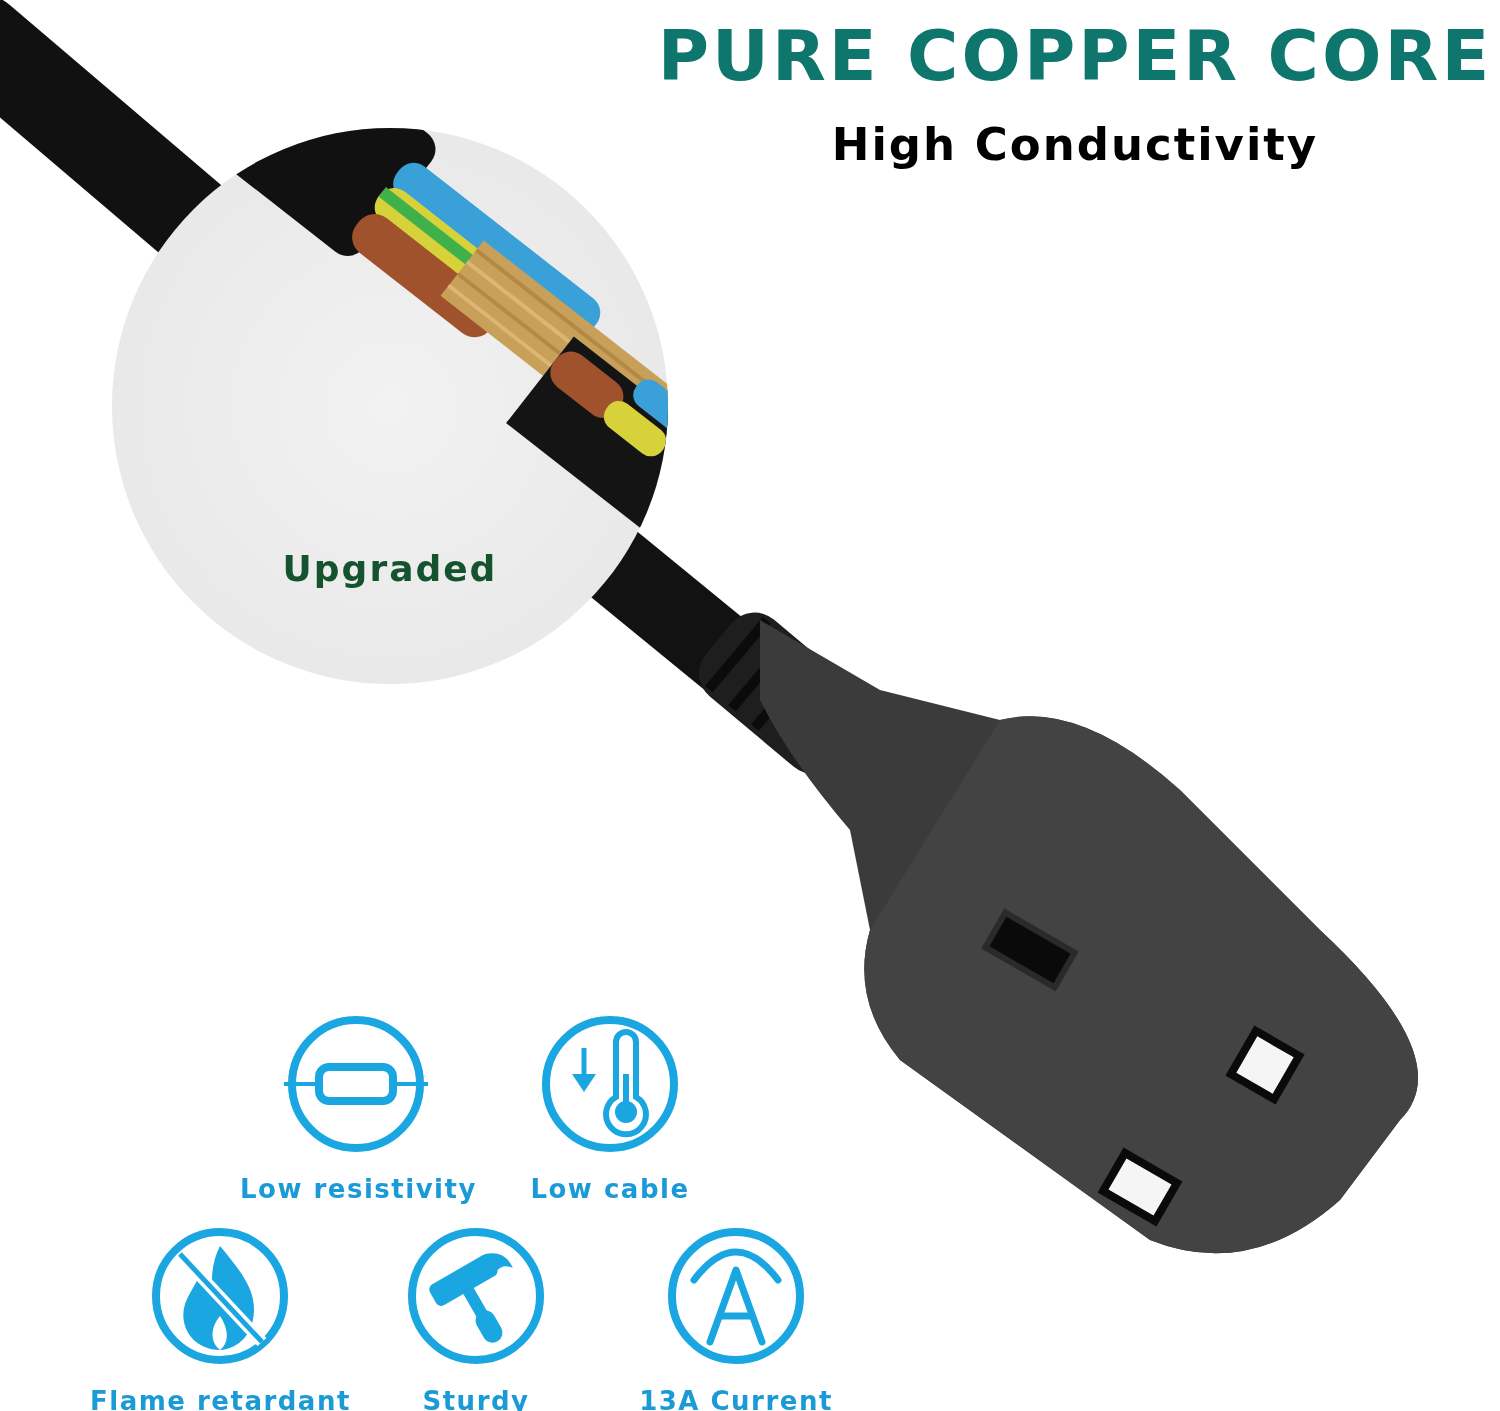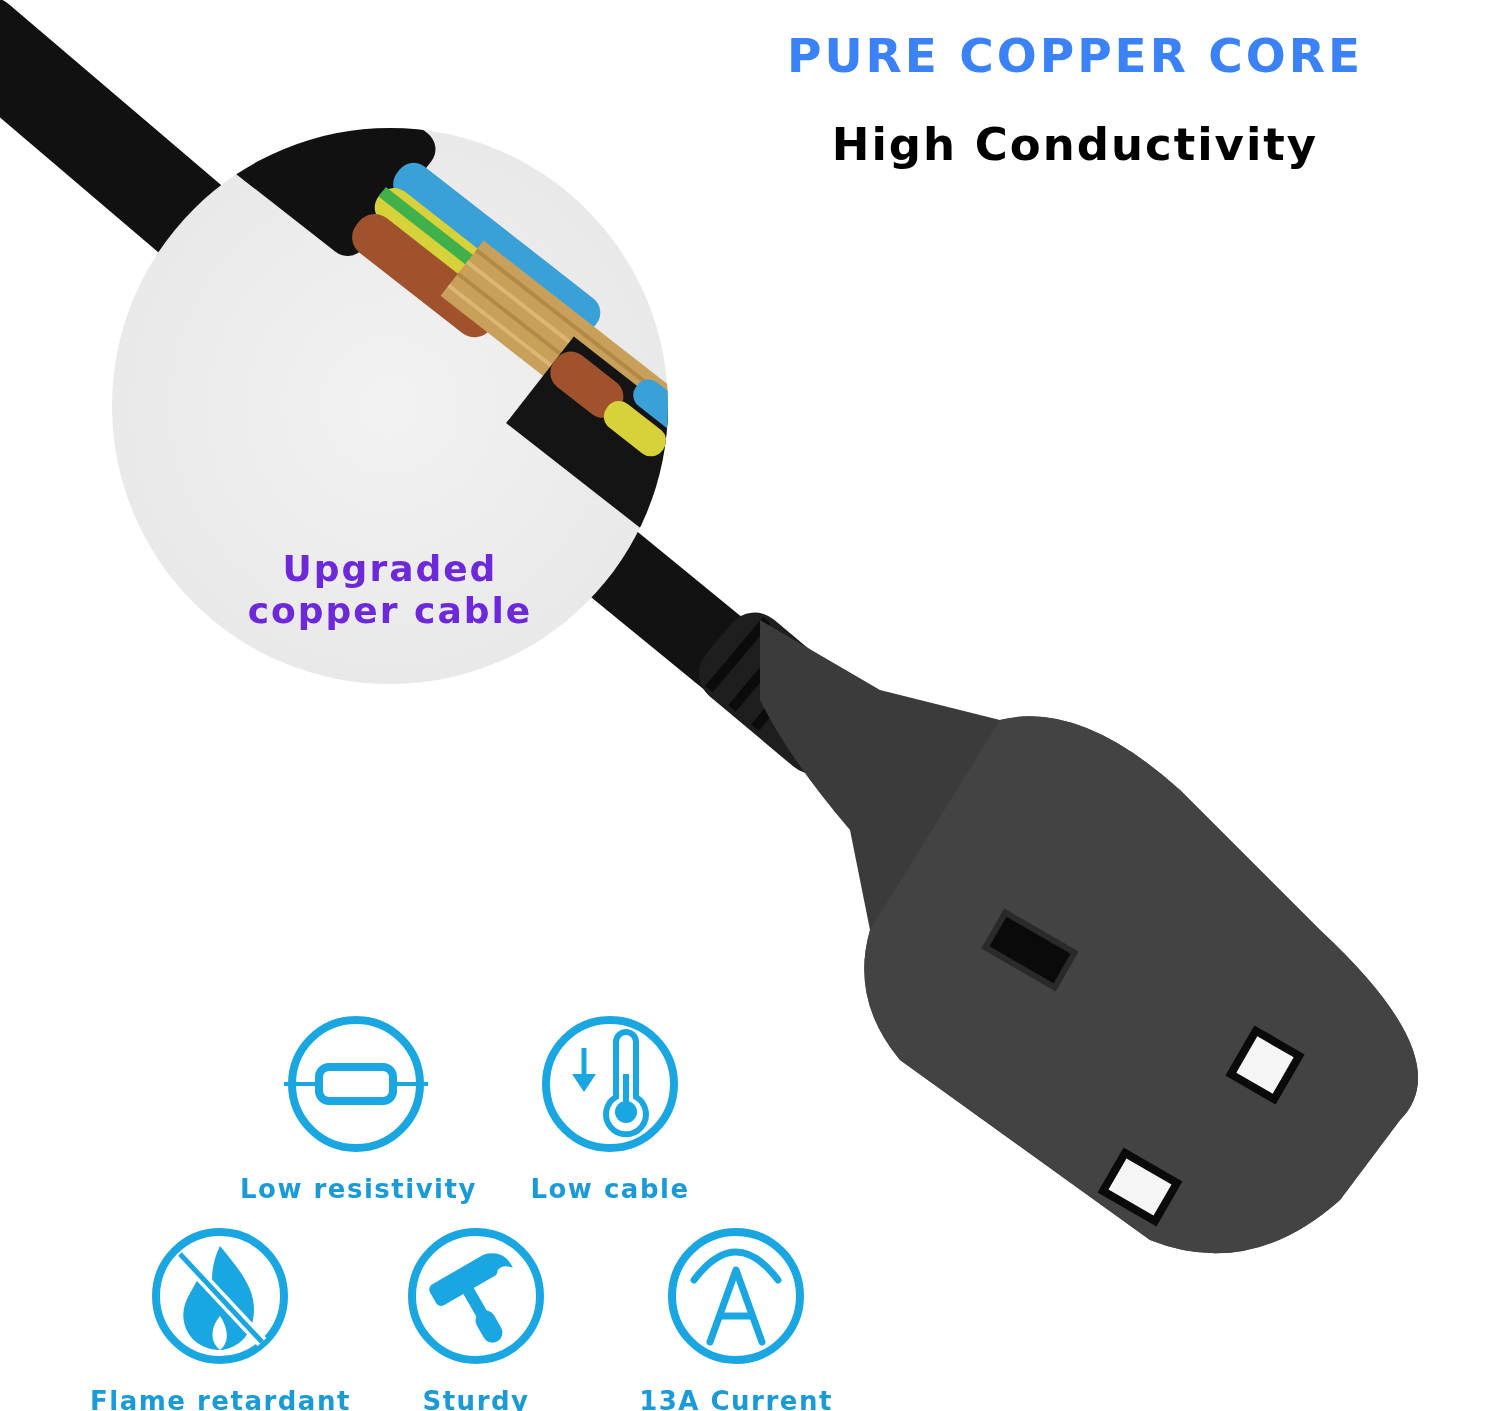--- a/index.html
+++ b/index.html
@@ -1,26 +1,26 @@
 <!DOCTYPE html>
 <html><head>
 <meta charset="utf-8">
 <style>
   html, body { margin:0; padding:0; }
   body { width:1500px; height:1411px; background:#ffffff; position:relative; overflow:hidden;
          font-family:"DejaVu Sans", sans-serif; }
   .abs { position:absolute; }
   .title1 { left:650px; top:14px; width:850px; text-align:center; font-weight:bold;
-            font-size:47px; letter-spacing:3px; color:#3b82f6; line-height:84px; }
+            font-size:70px; letter-spacing:3px; color:#0f766e; line-height:84px; }
   .title2 { left:650px; top:100px; width:850px; text-align:center; font-weight:bold;
             font-size:45px; letter-spacing:2px; color:#000; line-height:90px; }
   .bubble { left:112px; top:128px; width:556px; height:556px; border-radius:50%;
             background:radial-gradient(circle at 50% 50%, #f2f2f2 0%, #e9e9e9 70%, #dedede 100%); }
   .bubble-label { left:230px; top:548px; width:320px; text-align:center; font-weight:bold;
-                  font-size:36px; line-height:42px; letter-spacing:2px; color:#6d28d9; }
+                  font-size:36px; line-height:42px; letter-spacing:2px; color:#14532d; }
   .feature { text-align:center; }
   .feature .ring { width:144px; height:144px; margin:0 auto; }
   .feature .label { font-weight:bold; font-size:26px; color:#1a9ad6; letter-spacing:1.5px; margin-top:14px; white-space:nowrap; }
 </style>
 </head>
 <body>
 
 <svg class="abs" style="left:0;top:0" width="1500" height="1411" viewBox="0 0 1500 1411">
 
   <line x1="-20" y1="40" x2="250" y2="270" stroke="#111" stroke-width="92" stroke-linecap="round"></line>
@@ -72,21 +72,20 @@
         <rect x="380" y="110" width="200" height="110" fill="#141414"></rect>
         <rect x="380" y="120" width="80" height="40" rx="18" fill="#a0522d"></rect>
         <rect x="460" y="95" width="90" height="30" rx="14" fill="#3aa0d8"></rect>
         <rect x="450" y="130" width="70" height="30" rx="14" fill="#d8d23a"></rect>
       </g>
     </g>
   </svg>
 </div>
 <div class="abs bubble-label">
   <div>Upgraded</div>
-  <div>copper cable</div>
 </div>
 
 <div class="abs title1">PURE COPPER CORE</div>
 <div class="abs title2">High Conductivity</div>
 
 <div class="abs feature" style="left:240px;top:1012px;width:232px;">
   <svg class="ring" viewBox="0 0 144 144">
     <circle cx="72" cy="72" r="64" fill="none" stroke="#1aa6e0" stroke-width="8"></circle>
     <line x1="0" y1="72" x2="144" y2="72" stroke="#1aa6e0" stroke-width="4"></line>
     <rect x="35" y="55" width="74" height="34" rx="10" fill="#fff" stroke="#1aa6e0" stroke-width="8"></rect>

